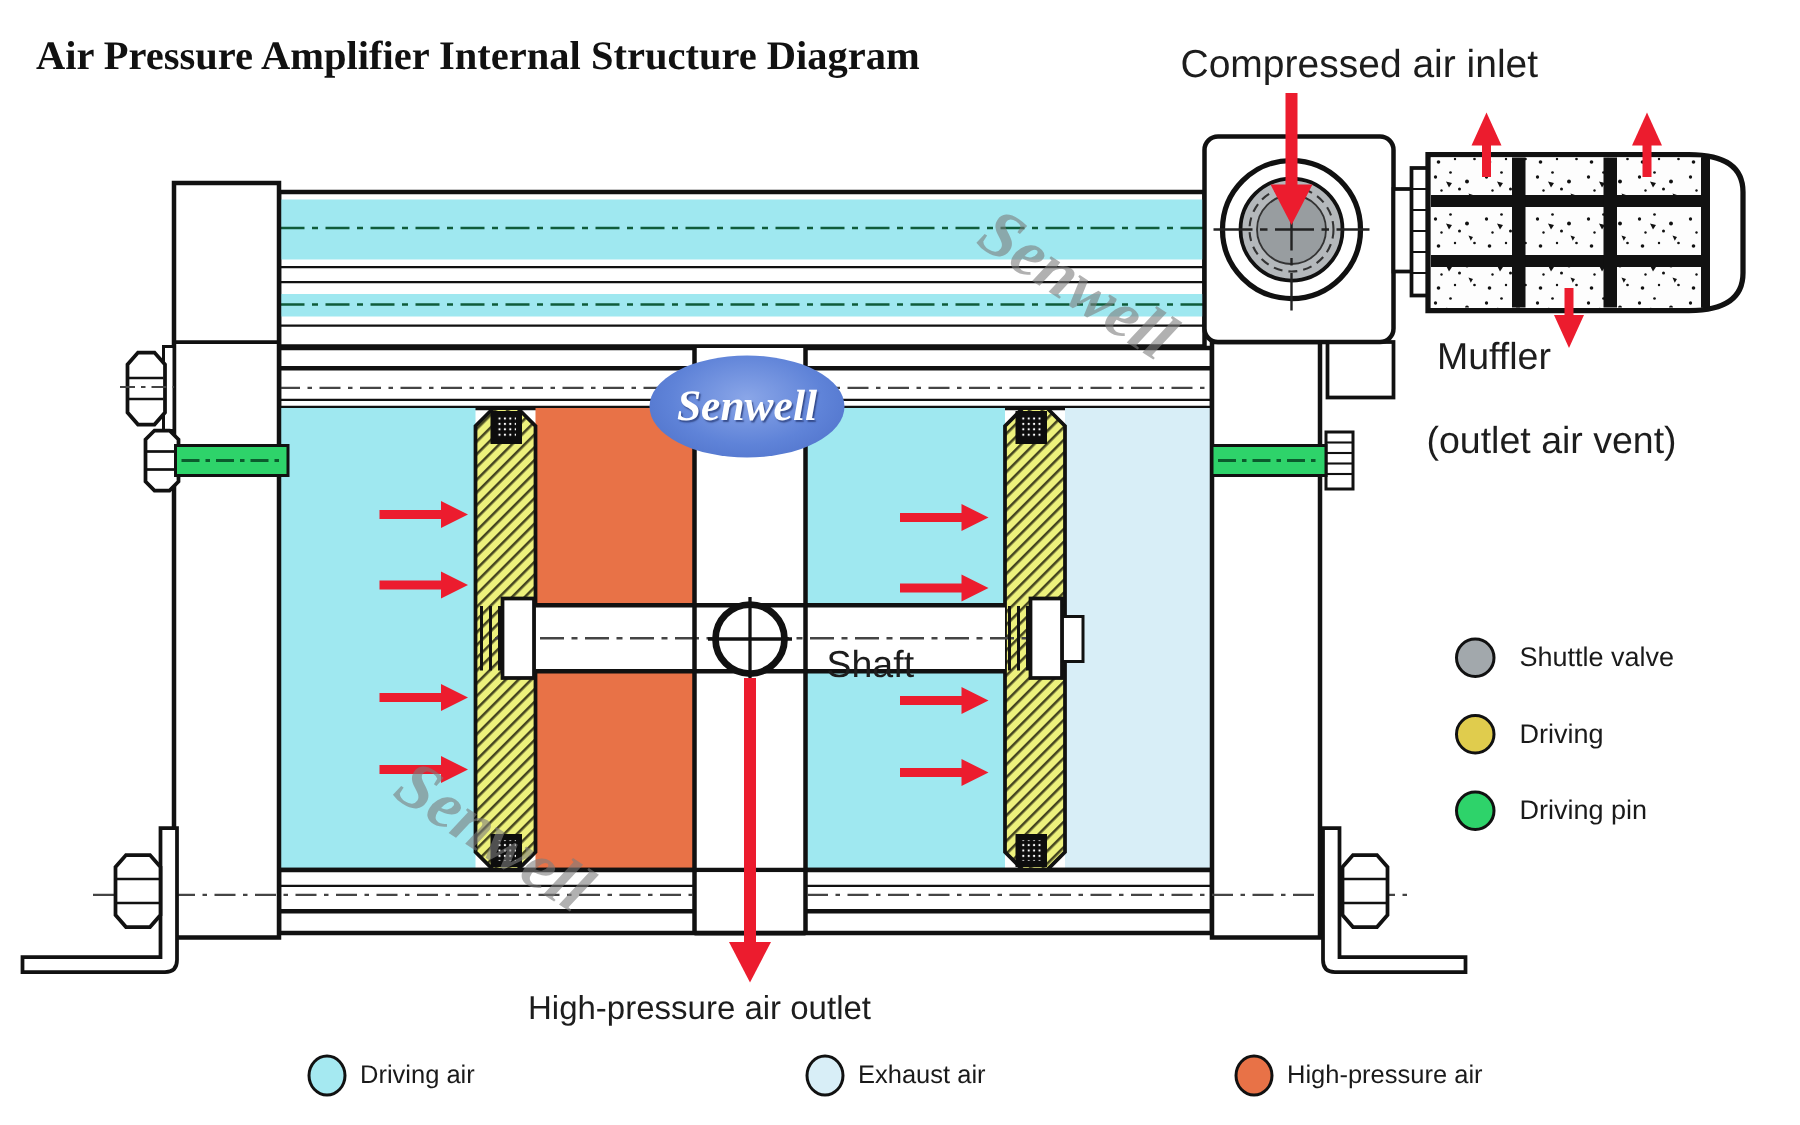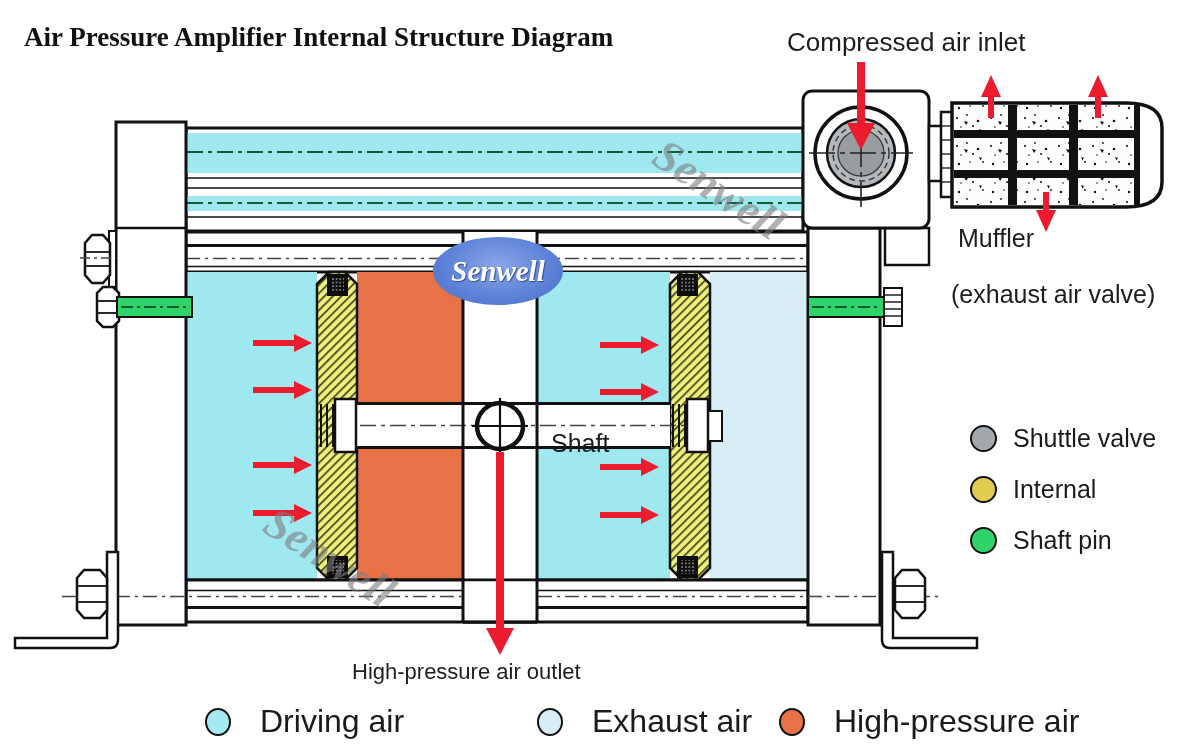--- a/index.html
+++ b/index.html
@@ -10,25 +10,25 @@
   .title{left:24px;top:22px;font-family:"Liberation Serif",serif;font-weight:bold;font-size:27px;color:#111;}
   .inlet-label{left:787px;top:27px;font-size:26px;}
   .muffler-label{left:958px;top:224px;font-size:25px;}
   .muffler-sub{left:951px;top:280px;font-size:25px;}
   .shaft-label{left:551px;top:429px;font-size:25px;}
   .outlet-label{left:352px;top:659px;font-size:22px;}
   
   .legend-right{position:absolute;left:970px;top:424px;}
   .legend-right .row{display:flex;align-items:center;margin-bottom:23px;height:28px;}
   .legend-right .swatch{width:27px;height:27px;border:2px solid #111;border-radius:50%;box-sizing:border-box;flex:0 0 auto;}
-  .legend-right .row span.txt{margin-left:16px;font-size:25px;}
+  .legend-right .row span.txt{margin-left:16px;font-size:18px;}
   
   .legend-bottom-item{position:absolute;top:703px;display:flex;align-items:center;}
   .legend-bottom-item .swatch{width:26px;height:28px;border:2px solid #111;border-radius:50%;box-sizing:border-box;flex:0 0 auto;}
-  .legend-bottom-item span.txt{margin-left:29px;font-size:32px;}
+  .legend-bottom-item span.txt{margin-left:9px;font-size:17px;}
   
   .wm{position:absolute;font-family:"Liberation Serif",serif;font-weight:bold;font-style:italic;
       font-size:45px;color:rgba(125,125,125,0.60);transform-origin:left top;pointer-events:none;}
   .wm-top{left:672px;top:128px;transform:rotate(33deg);}
   .wm-bottom{left:283px;top:496px;transform:rotate(33deg);}
   .logo{position:absolute;left:433px;top:237px;width:130px;height:68px;border-radius:50%;
         background:radial-gradient(ellipse at 50% 42%, #8aa6e8 0%, #5f83d8 55%, #4a6dc6 100%);
         display:flex;align-items:center;justify-content:center;}
   .logo span{font-family:"Liberation Serif",serif;font-weight:bold;font-style:italic;font-size:29px;color:#fff;
              text-shadow:1px 1px 1px rgba(40,60,120,.8);}
@@ -307,45 +307,45 @@
 
   <div class="wm wm-top">Senwell</div>
   <div class="wm wm-bottom">Senwell</div>
   <div class="logo">
     <span>Senwell</span>
   </div>
 
   <div class="lbl inlet-label">Compressed air inlet</div>
   <div class="lbl title">Air Pressure Amplifier Internal Structure Diagram</div>
   <div class="lbl muffler-label">Muffler</div>
-  <div class="lbl muffler-sub">(exhaust air valve)</div>
+  <div class="lbl muffler-sub">(outlet air vent)</div>
   <div class="lbl shaft-label">Shaft</div>
   <div class="lbl outlet-label">High-pressure air outlet</div>
 
   <div class="legend-right">
     <div class="row">
       <div class="swatch" style="background-color: rgb(162, 168, 172);"></div>
       <span class="txt">Shuttle valve</span>
     </div>
     <div class="row">
       <div class="swatch" style="background-color: rgb(224, 204, 77);"></div>
-      <span class="txt">Internal</span>
+      <span class="txt">Driving</span>
     </div>
     <div class="row">
       <div class="swatch" style="background-color: rgb(46, 211, 106);"></div>
-      <span class="txt">Shaft pin</span>
+      <span class="txt">Driving pin</span>
     </div>
   </div>
 
   <div class="legend-bottom-item" style="left:205px;">
     <div class="swatch" style="background-color: rgb(165, 233, 241);"></div>
     <span class="txt">Driving air</span>
   </div>
   <div class="legend-bottom-item" style="left:537px;">
     <div class="swatch" style="background-color: rgb(216, 238, 247);"></div>
     <span class="txt">Exhaust air</span>
   </div>
-  <div class="legend-bottom-item" style="left:779px;text-align:center;">
+  <div class="legend-bottom-item" style="left:823px;text-align:center;">
     <div class="swatch" style="background-color: rgb(232, 114, 71);"></div>
     <span class="txt">High-pressure air</span>
   </div>
 
 </div>
 
 </body></html>

